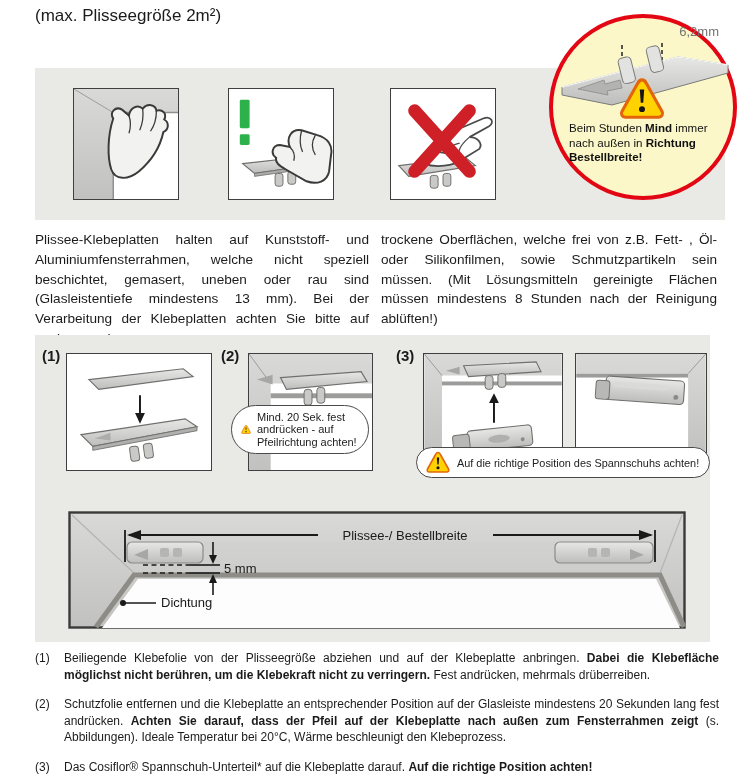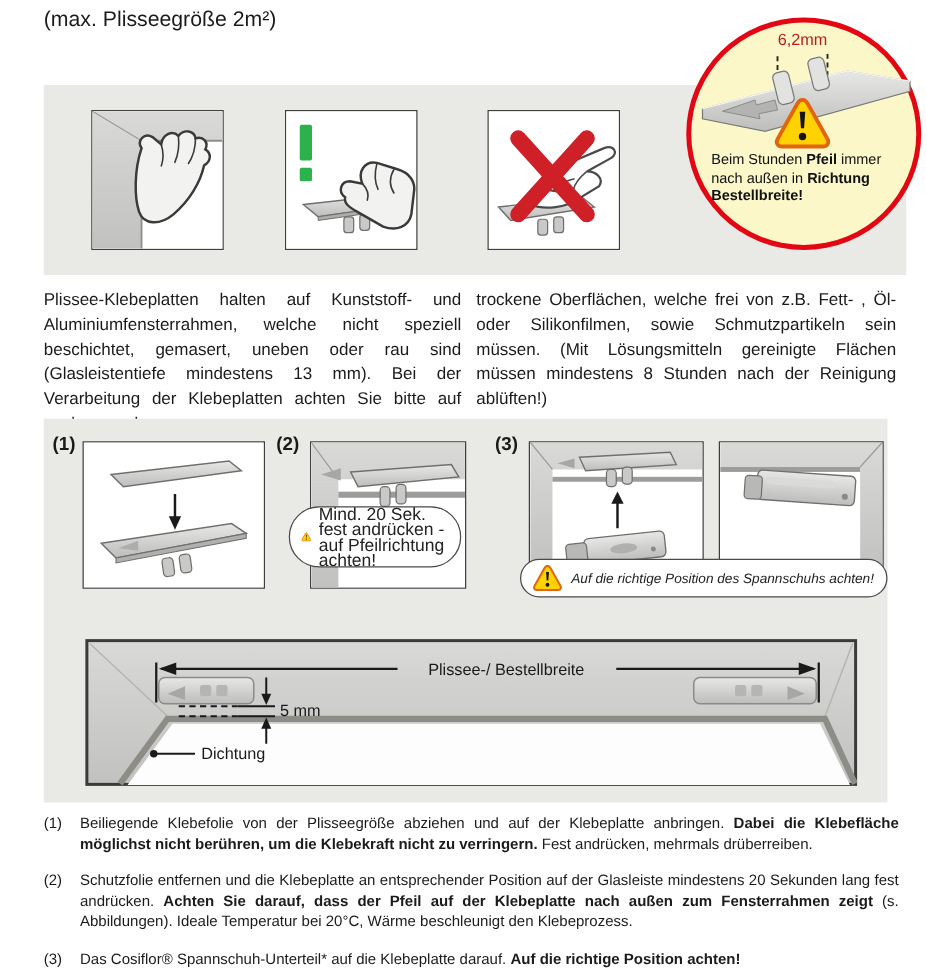--- a/index.html
+++ b/index.html
@@ -16,40 +16,40 @@
   #box2{left:35px;top:335px;width:675px;height:307px;}
   
   .panel{position:absolute;background:#fff;border:1.6px solid #3f3f3f;box-sizing:border-box;}
   #pA{left:38px;top:20px;width:106px;height:112px;}
   #pB{left:193px;top:20px;width:106px;height:112px;}
   #pC{left:355px;top:20px;width:106px;height:112px;}
   .panel svg{display:block;width:100%;height:100%;}
   
   .badge{left:549px;top:14px;width:188px;height:186px;border:4px solid #e30613;
     border-radius:50%;background:#fbf7c9;z-index:5;box-sizing:border-box;}
-  .badge-measure{position:absolute;top:6px;left:12px;right:14px;text-align:center;font-size:13px;color:#b91c1c;}
+  .badge-measure{position:absolute;top:6px;left:12px;right:14px;text-align:right;font-size:13px;color:#737373;}
   .badge-pins{position:absolute;top:25px;left:5px;}
   .badge-warn{position:absolute;top:59px;left:66px;}
   .badge-text{position:absolute;top:103px;left:16px;width:156px;font-size:11.6px;line-height:14.6px;color:#111;}
   
   .col{top:230px;font-size:13.6px;line-height:19.8px;text-align:justify;}
   #colL{left:35px;width:334px;}
   #colR{left:381px;width:336px;}
   
   .slabel{position:absolute;top:12px;font-weight:bold;font-size:15px;}
   #s1{left:7px;} #s2{left:186px;} #s3{left:361px;}
   #sp1{left:31px;top:18px;width:146px;height:118px;}
   #sp2{left:213px;top:18px;width:125px;height:118px;}
   #sp3a{left:388px;top:18px;width:140px;height:106px;}
   #sp3b{left:540px;top:18px;width:132px;height:106px;}
   .callout{position:absolute;background:#fff;border:1.6px solid #4a4a4a;display:flex;
     align-items:center;z-index:3;box-sizing:border-box;}
   #co2{left:196px;top:70px;width:138px;height:49px;border-radius:25px;padding:3px 7px 3px 9px;gap:6px;}
-  #co2 .ct{font-size:14px;line-height:12.4px;color:#222;}
-  #co3{left:381px;top:112px;width:294px;height:31px;border-radius:16px;padding:0 9px;gap:7px;font-style:italic;}
+  #co2 .ct{font-size:11px;line-height:12.4px;color:#222;}
+  #co3{left:381px;top:112px;width:294px;height:31px;border-radius:16px;padding:0 9px;gap:7px;}
   #co3 .ct{font-size:10.9px;white-space:nowrap;color:#222;}
   .diagram{left:68px;top:511px;width:618px;height:108px;z-index:2;}
   .diagram svg{display:block;}
   svg text{font-family:"Liberation Sans", sans-serif;}
   
   .footnotes{left:35px;top:650px;width:684px;}
   .fn{display:flex;gap:7px;font-size:12px;line-height:16.6px;margin-bottom:13px;}
   .fn-num{flex:0 0 22px;}
   .fn-text{flex:1;text-align:justify;}
 </style>
@@ -128,21 +128,21 @@
     <path d="M4,44 L120,14 L170,22" fill="none" stroke="#f2f3f1" stroke-width="1.4"></path>
     <path d="M20,46 L46,37 L47,41 L62,37 L64,45 L49,48 L50,52 Z" fill="#b3b4b2" stroke="#8a8b89" stroke-width="0.8"></path>
     <g transform="rotate(-14 86 24)">
       <rect x="62" y="10" width="13" height="26" rx="4" fill="#e2e3e1" stroke="#7a7b79"></rect>
       <rect x="92" y="6" width="13" height="26" rx="4" fill="#e2e3e1" stroke="#7a7b79"></rect>
     </g>
   </svg>
   <svg class="badge-warn" width="46" height="44" viewBox="0 0 48 46">
       <use href="#warn-tri"></use>
     </svg>
-  <div class="badge-text"><span>Beim Stunden </span><b>Pfeil</b><span> immer nach außen in </span><b>Richtung Bestellbreite!</b></div>
+  <div class="badge-text"><span>Beim Stunden </span><b>Mind</b><span> immer nach außen in </span><b>Richtung Bestellbreite!</b></div>
 </div>
 
 <div id="colL" class="abs col">Plissee-Klebeplatten halten auf Kunststoff- und Aluminiumfensterrahmen, welche nicht speziell beschichtet, gemasert, uneben oder rau sind (Glasleistentiefe mindestens 13 mm). Bei der Verarbeitung der Klebeplatten achten Sie bitte auf saubere und</div>
 <div id="colR" class="abs col">trockene Oberflächen, welche frei von z.B. Fett- , Öl- oder Silikonfilmen, sowie Schmutzpartikeln sein müssen. (Mit Lösungsmitteln gereinigte Flächen müssen mindestens 8 Stunden nach der Reinigung ablüften!)</div>
 
 <div id="box2" class="abs gbox">
   <div id="s1" class="slabel">(1)</div>
   <div id="sp1" class="panel">
     <svg viewBox="0 0 146 118">
       <rect width="146" height="118" fill="#fff"></rect>

